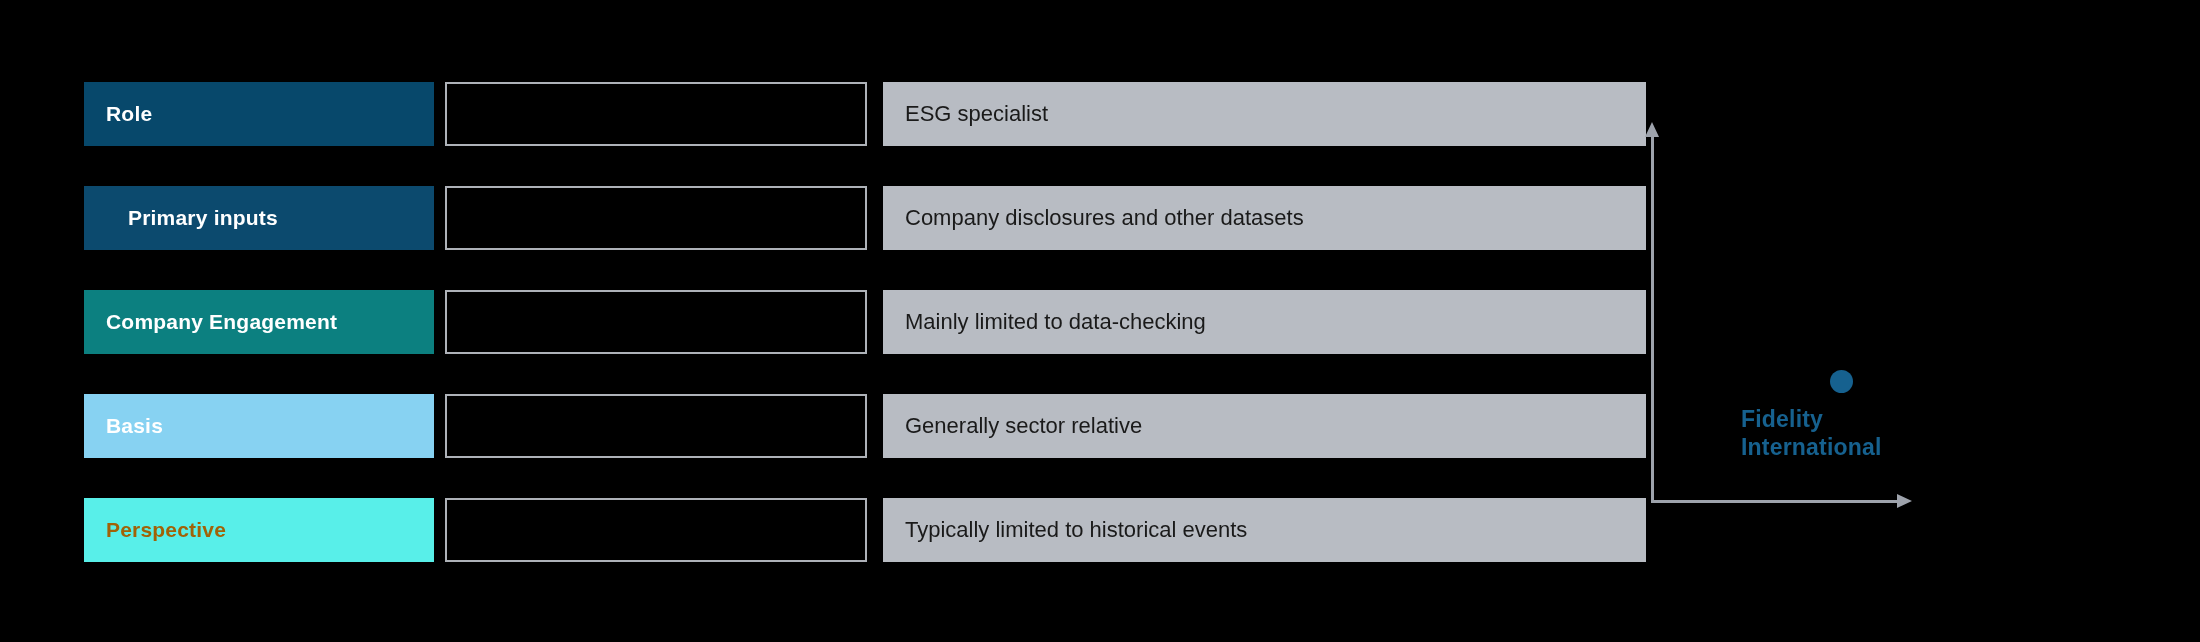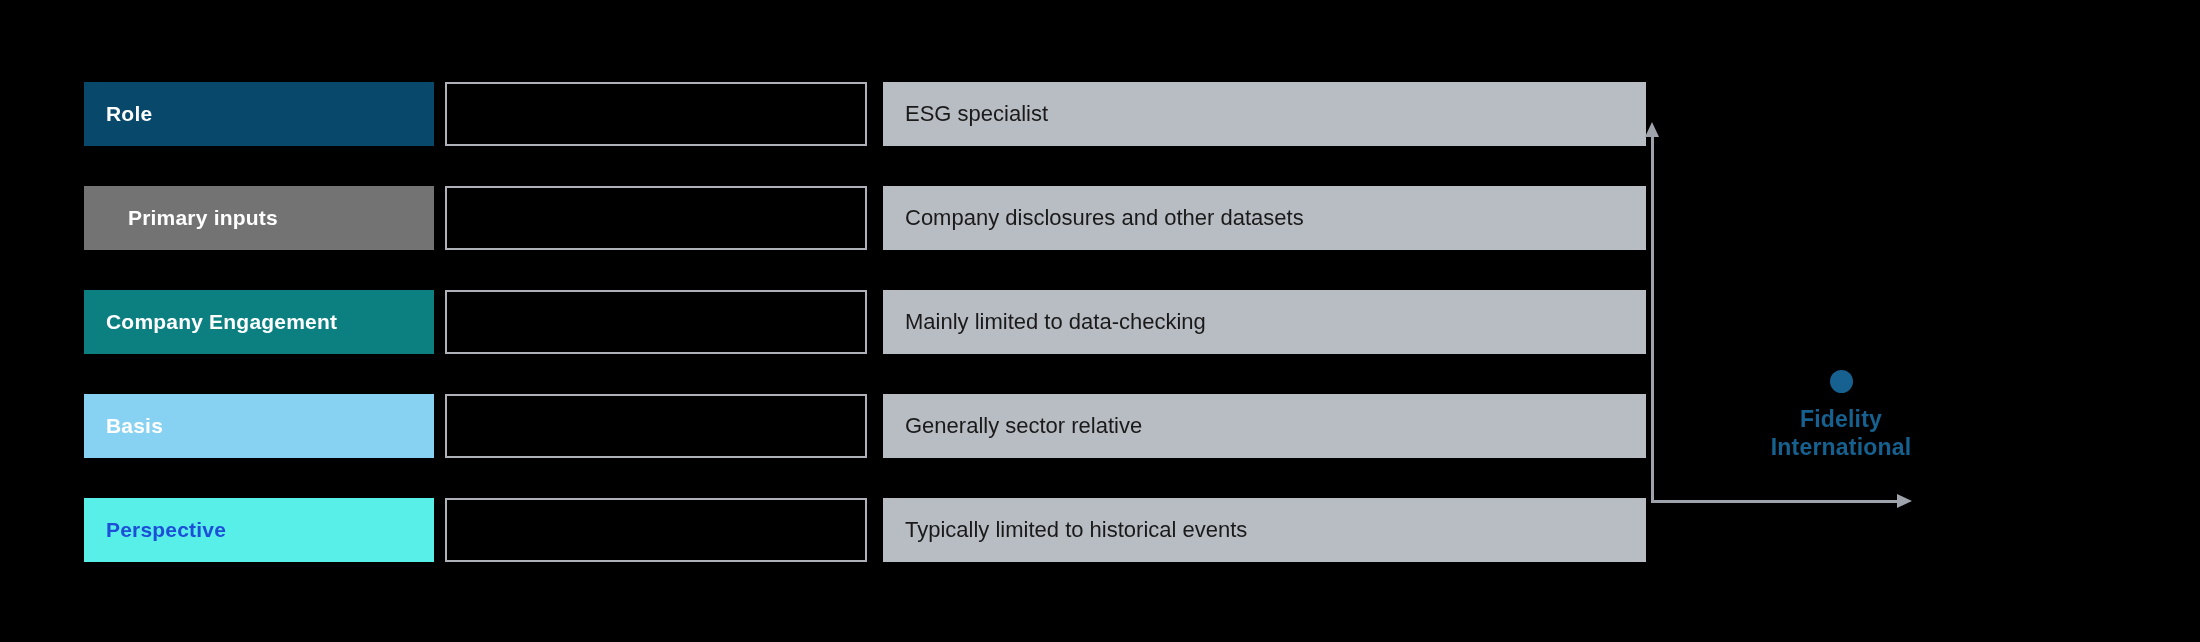--- a/index.html
+++ b/index.html
@@ -90,21 +90,21 @@
     border-top: 7px solid transparent;
     border-bottom: 7px solid transparent;
     border-left: 15px solid var(--axis, #9EA3AC);
   }
   
   .logo {
     position: absolute;
     left: 1741px;
     top: 370px;
     width: 200px;
-    text-align: center;
+    text-align: left;
     color: var(--logo-color, #16618F);
   }
   .logo-dot {
     width: 23px;
     height: 23px;
     border-radius: 50%;
     background: var(--logo-color, #16618F);
     margin: 0 auto 12px auto;
   }
   .logo-text {
@@ -120,39 +120,39 @@
 <div class="canvas">
 
   <div class="rows" id="rows">
     <div class="row">
       <div class="cell label" style="background: rgb(7, 72, 107); color: rgb(255, 255, 255);">Role</div>
       <div class="cell empty"></div>
       <div class="cell value">ESG specialist</div>
     </div>
 
     <div class="row">
-      <div class="cell label" style="background: #737373; color: rgb(255, 255, 255); padding-left: 44px;">Primary inputs</div>
+      <div class="cell label" style="background: #0c4a6e; color: rgb(255, 255, 255); padding-left: 44px;">Primary inputs</div>
       <div class="cell empty"></div>
       <div class="cell value">Company disclosures and other datasets</div>
     </div>
 
     <div class="row">
       <div class="cell label" style="background: rgb(12, 128, 128); color: rgb(255, 255, 255);">Company Engagement</div>
       <div class="cell empty"></div>
       <div class="cell value">Mainly limited to data-checking</div>
     </div>
 
     <div class="row">
       <div class="cell label" style="background: rgb(135, 210, 242); color: rgb(255, 255, 255);">Basis</div>
       <div class="cell empty"></div>
       <div class="cell value">Generally sector relative</div>
     </div>
 
     <div class="row">
-      <div class="cell label" style="background: rgb(88, 239, 233); color: #1d4ed8;">Perspective</div>
+      <div class="cell label" style="background: rgb(88, 239, 233); color: #a16207;">Perspective</div>
       <div class="cell empty"></div>
       <div class="cell value">Typically limited to historical events</div>
     </div>
   </div>
 
   <div>
     <div class="axis-v-line"></div>
     <div class="axis-v-arrow"></div>
     <div class="axis-h-line"></div>
     <div class="axis-h-arrow"></div>

